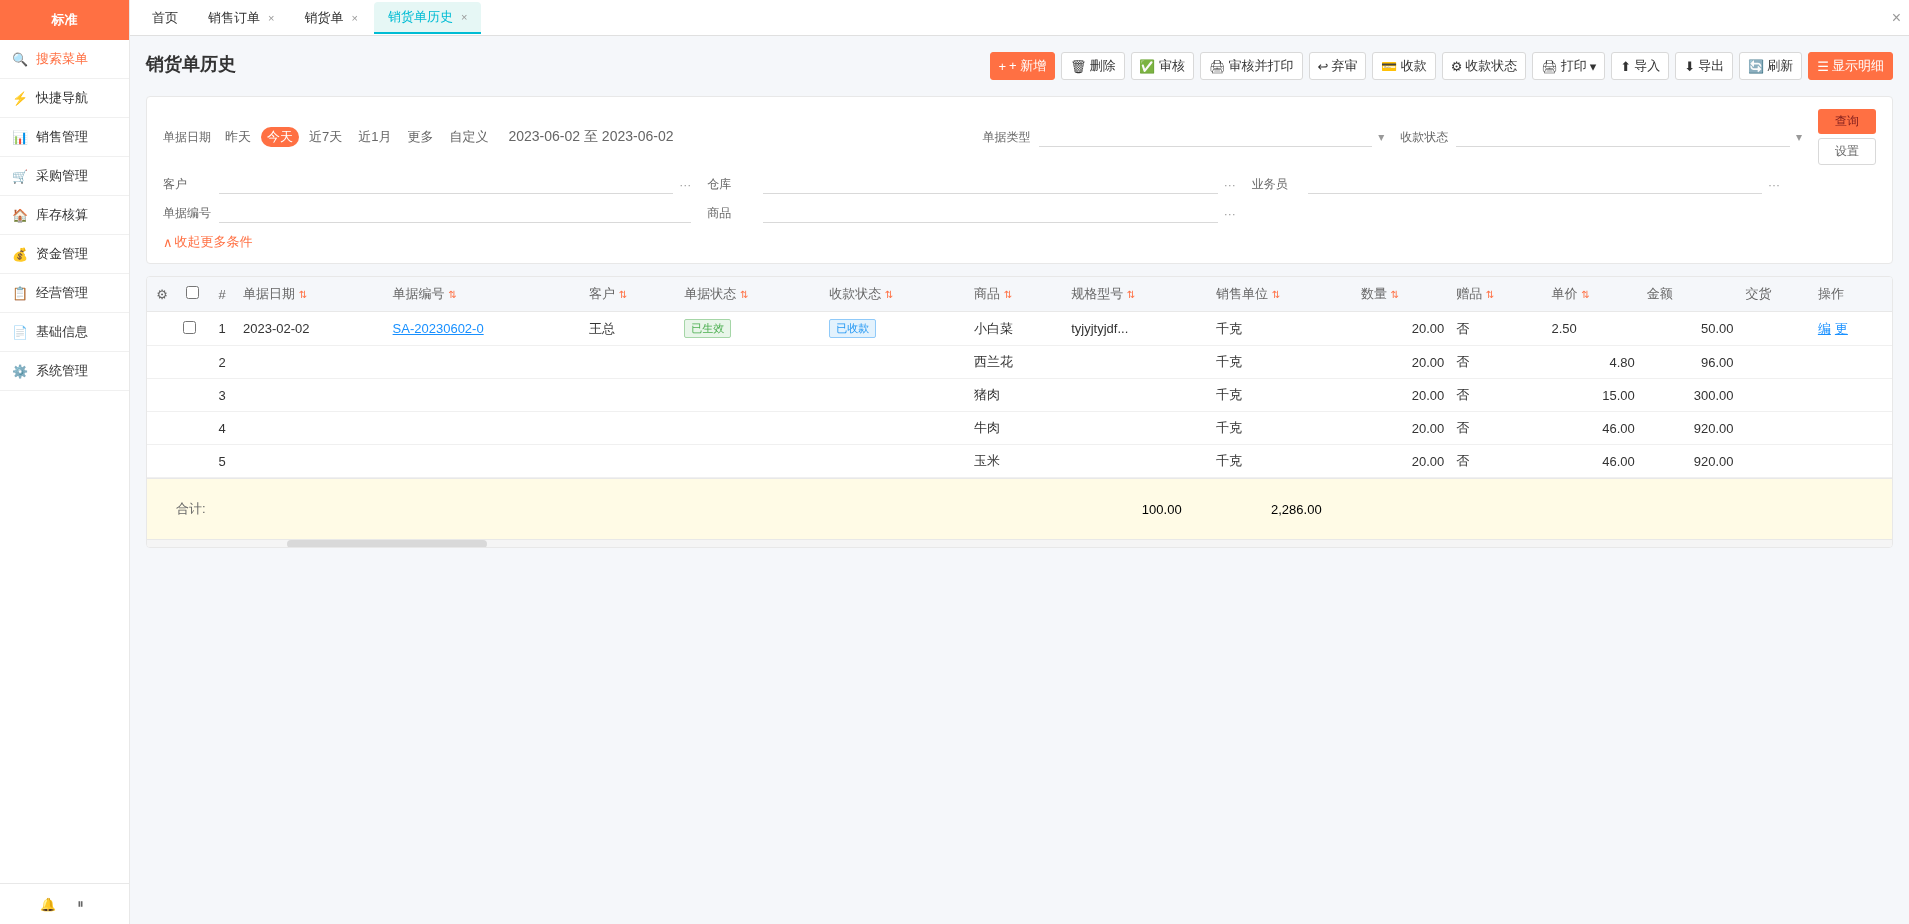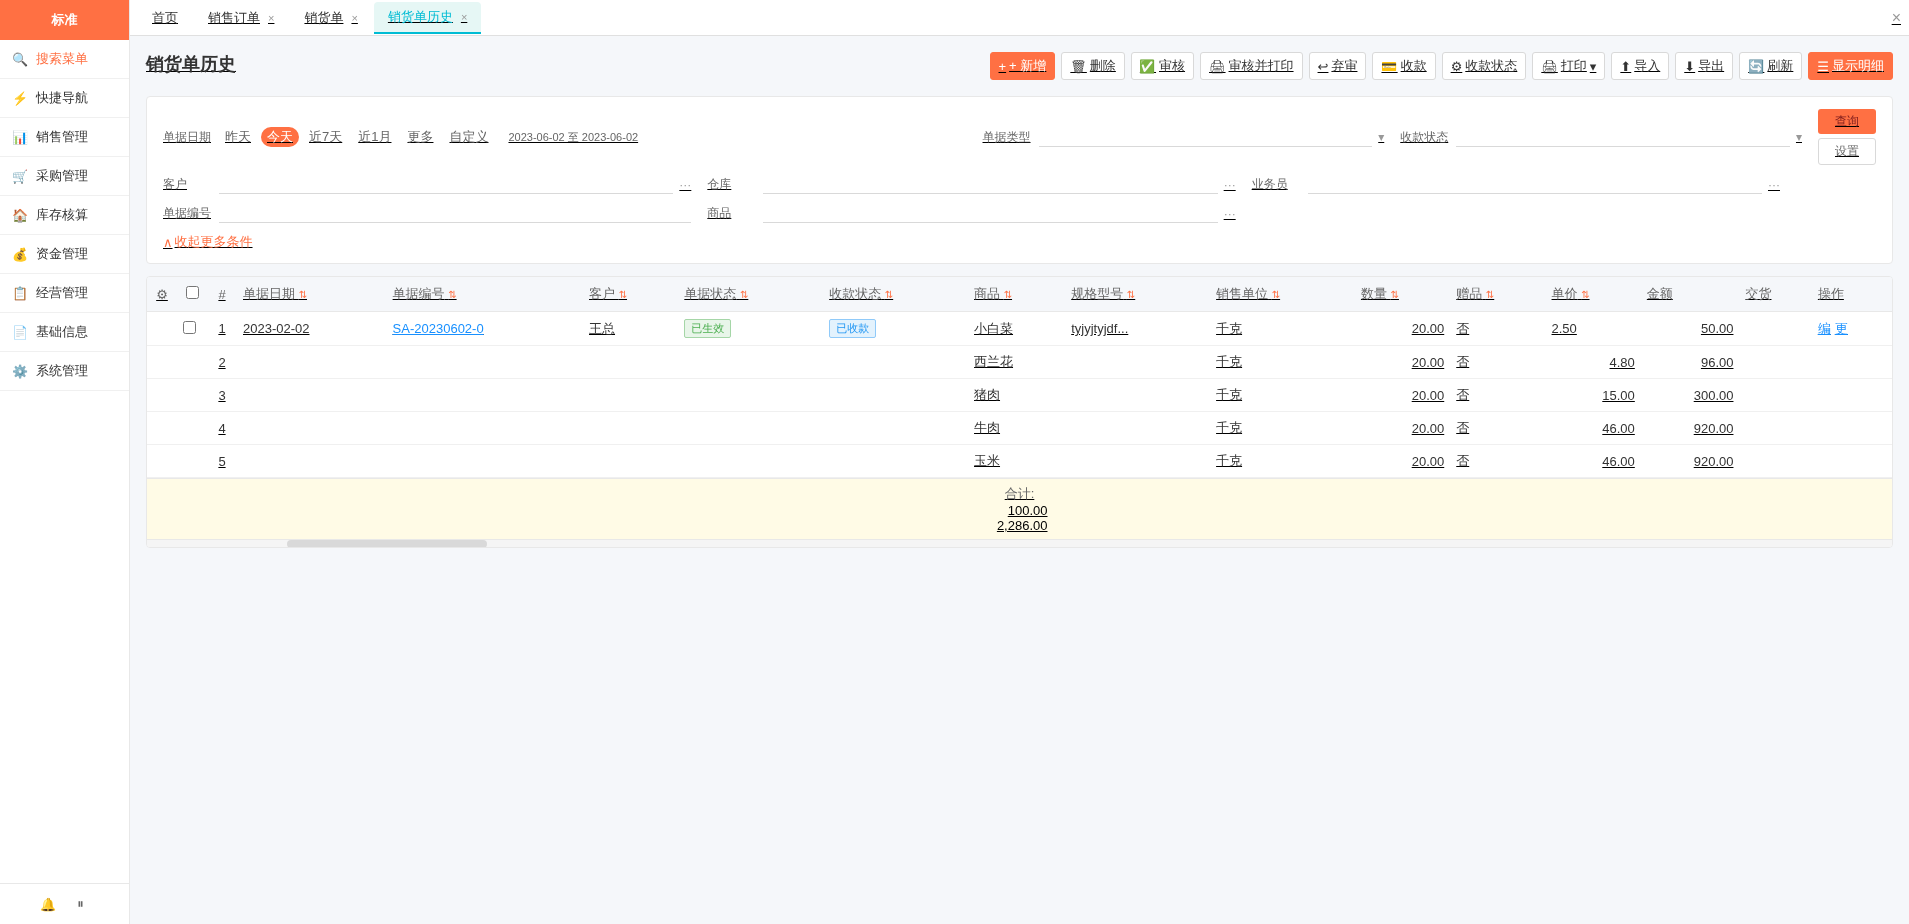--- a/index.html
+++ b/index.html
@@ -39,21 +39,21 @@
     .sidebar-bottom {
       margin-top: auto;
       border-top: 1px solid #e8e8e8;
       padding: 8px;
       display: flex;
       gap: 8px;
       justify-content: center;
     }
 
     
-    .main { flex: 1; display: flex; flex-direction: column; overflow: hidden; text-decoration: underline; }
+    .main { flex: 1; display: flex; flex-direction: column; overflow: hidden; }
 
     
     .tab-bar {
       display: flex;
       align-items: center;
       background: #fff;
       border-bottom: 1px solid #e0e0e0;
       height: 36px;
       padding: 0 8px;
       gap: 2px;
@@ -179,21 +179,21 @@
       gap: 4px;
       font-size: 12px;
     }
     .date-tag {
       padding: 1px 6px;
       border-radius: 10px;
       cursor: pointer;
       color: #666;
     }
     .date-tag.active { background: #ff7043; color: #fff; }
-    .date-range { color: #666; font-size: 11px; text-align: center; }
+    .date-range { color: #666; font-size: 14px; text-align: center; }
     .dots-btn { color: #999; cursor: pointer; font-size: 12px; }
 
     
     .query-btns {
       display: flex;
       flex-direction: column;
       gap: 4px;
       margin-left: auto;
     }
     .query-btn {
@@ -243,23 +243,22 @@
     .badge-green { background: #e8f5e9; color: #4caf50; border: 1px solid #a5d6a7; }
     .badge-blue { background: #e3f2fd; color: #2196f3; border: 1px solid #90caf9; }
     .link-text { color: #1890ff; cursor: pointer; text-decoration: underline; margin-top: 31px; }
 
     
     .table-footer {
       background: #fffbe6;
       border-top: 1px solid #e8e8e8;
       display: flex;
       align-items: center;
-      padding: 6px;
-      font-size: 12px;
-      flex-direction: column;
+      padding: 21px;
+      font-size: 12px;
     }
     .total-label { padding: 0 8px; color: #666; }
 
     
     .pagination {
       display: flex;
       align-items: center;
       justify-content: flex-end;
       padding: 8px 12px;
       gap: 8px;

